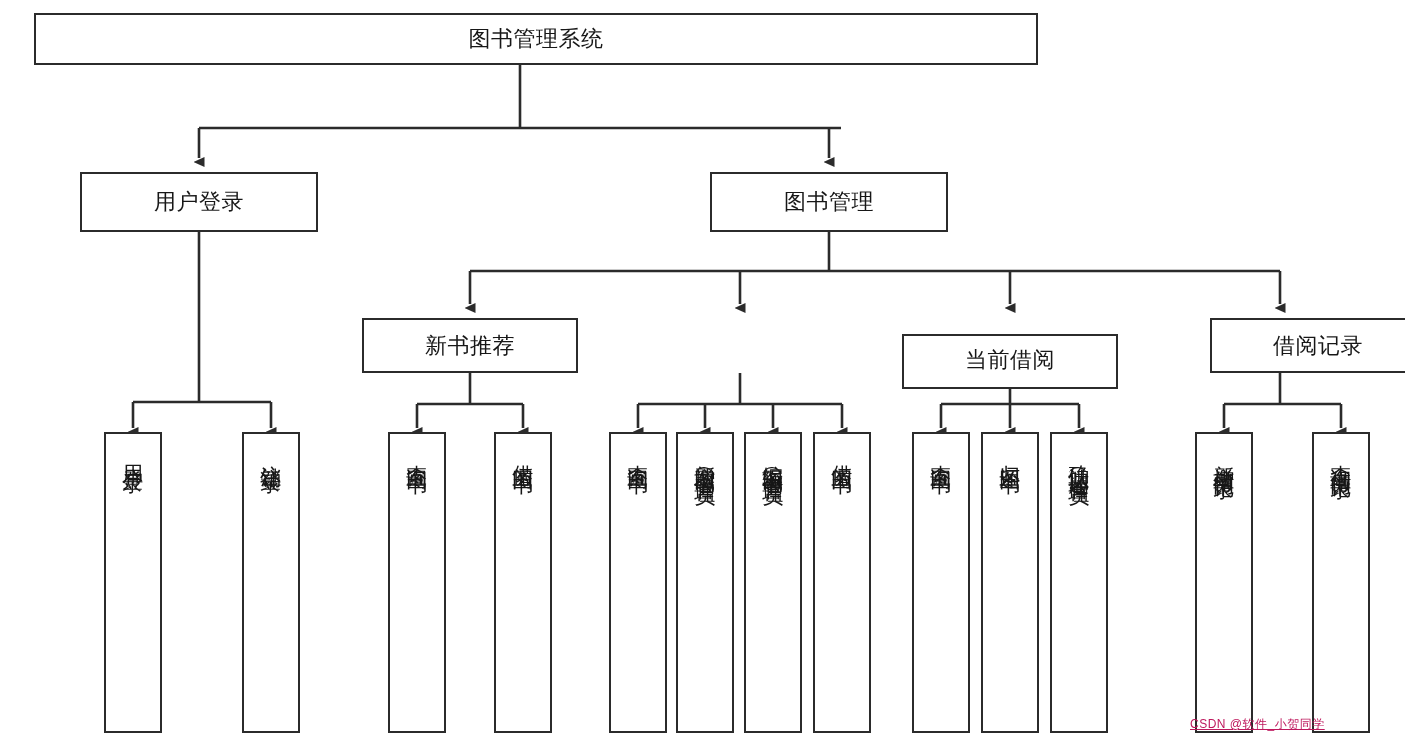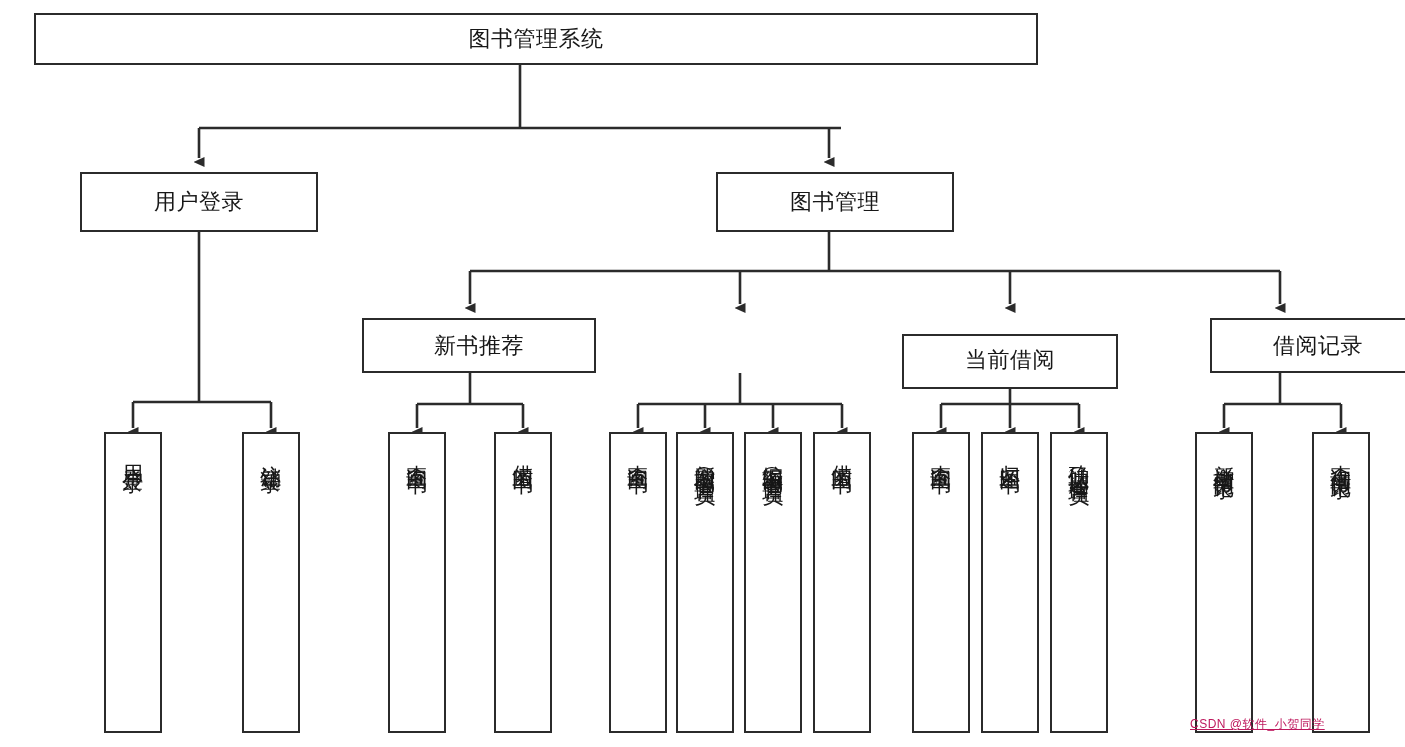--- a/index.html
+++ b/index.html
@@ -115,25 +115,25 @@
     </g>
   </svg>
 
   <div class="node" style="left:18px; top:13px; width:1004px; height:52px;margin-left:16px;">
     <span class="label">图书管理系统</span>
   </div>
 
   <div class="node" style="left:80px; top:172px; width:238px; height:60px;">
     <span class="label">用户登录</span>
   </div>
-  <div class="node" style="left:710px; top:172px; width:238px; height:60px;margin-left:6px;">
+  <div class="node" style="left:710px; top:172px; width:238px; height:60px;">
     <span class="label">图书管理</span>
   </div>
 
-  <div class="node" style="left:362px; top:318px; width:234px; height:55px;align-items:center;">
+  <div class="node" style="left:362px; top:318px; width:216px; height:55px;align-items:center;">
     <span class="label">新书推荐</span>
   </div>
   <div class="node" style="left:902px; top:334px; width:216px; height:55px;font-family:Liberation Mono, monospace;">
     <span class="label">当前借阅</span>
   </div>
   <div class="node" style="left:1172px; top:318px; width:216px; height:55px;margin-left:38px;">
     <span class="label">借阅记录</span>
   </div>
 
   <div class="node vertical" style="left:104px; top:432px; width:58px; height:301px;">

